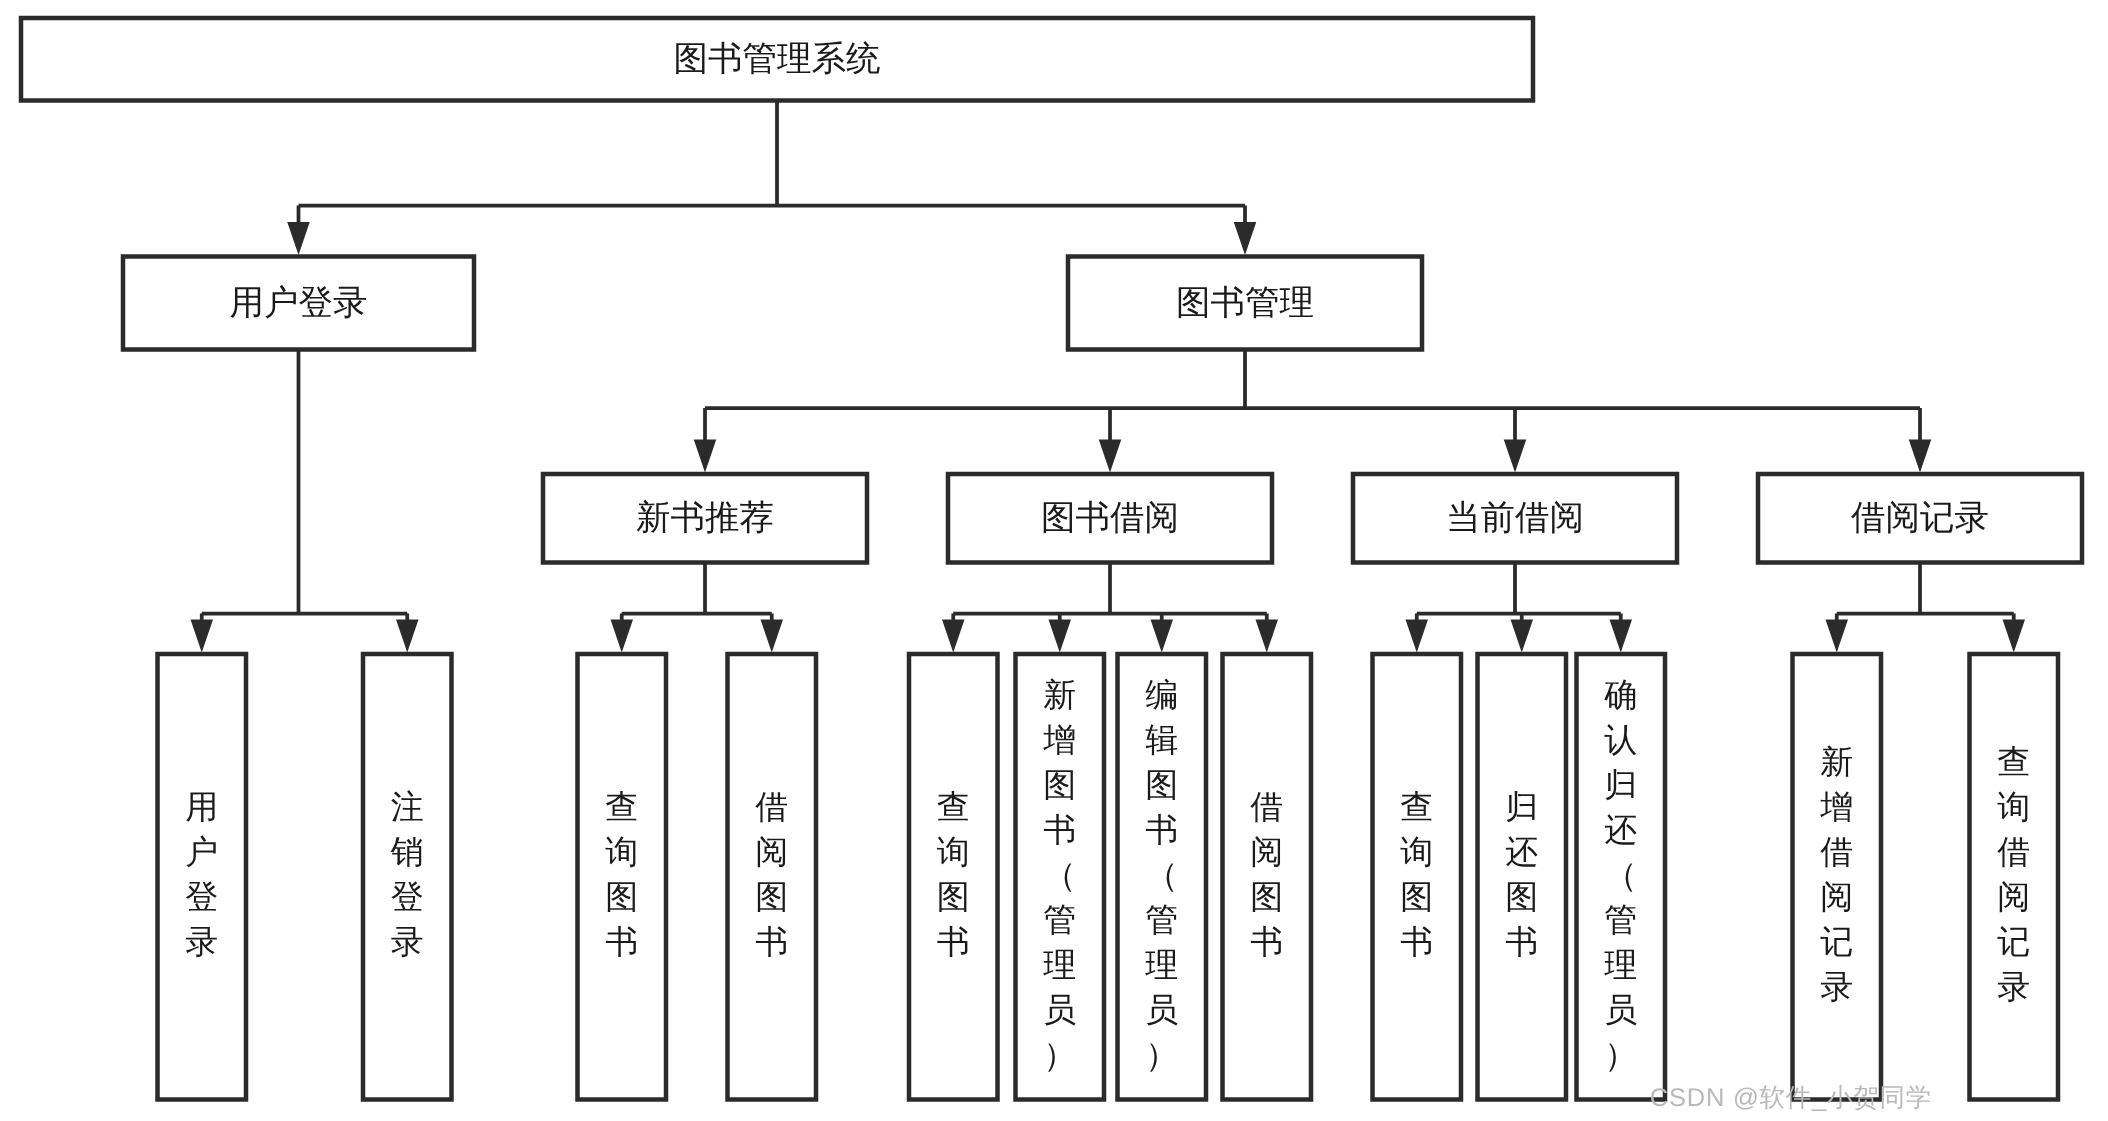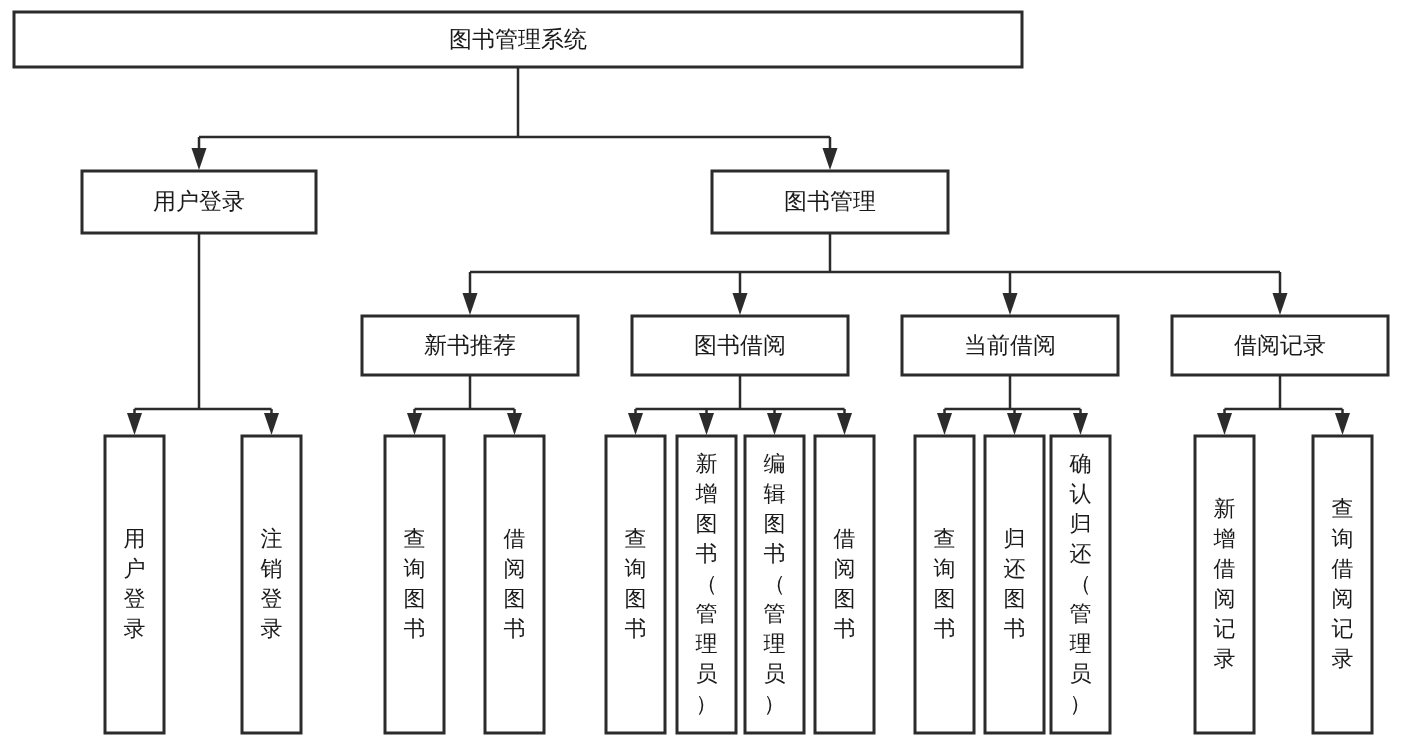--- a/index.html
+++ b/index.html
@@ -175,13 +175,14 @@
         <g>
           <rect x="1195" y="436" width="59" height="297" class="node-box"></rect>
           <text x="1224.5" y="0" class="node-label label-v"><tspan x="1224.5" y="509.5">新</tspan><tspan x="1224.5" y="539.5">增</tspan><tspan x="1224.5" y="569.5">借</tspan><tspan x="1224.5" y="599.5">阅</tspan><tspan x="1224.5" y="629.5">记</tspan><tspan x="1224.5" y="659.5">录</tspan></text>
         </g>
         <g>
           <rect x="1313" y="436" width="59" height="297" class="node-box"></rect>
           <text x="1342.5" y="0" class="node-label label-v"><tspan x="1342.5" y="509.5">查</tspan><tspan x="1342.5" y="539.5">询</tspan><tspan x="1342.5" y="569.5">借</tspan><tspan x="1342.5" y="599.5">阅</tspan><tspan x="1342.5" y="629.5">记</tspan><tspan x="1342.5" y="659.5">录</tspan></text>
         </g>
       </g>
   </svg>
+  <div class="watermark">CSDN @软件_小贺同学</div>
 </div>
 
 </body></html>

